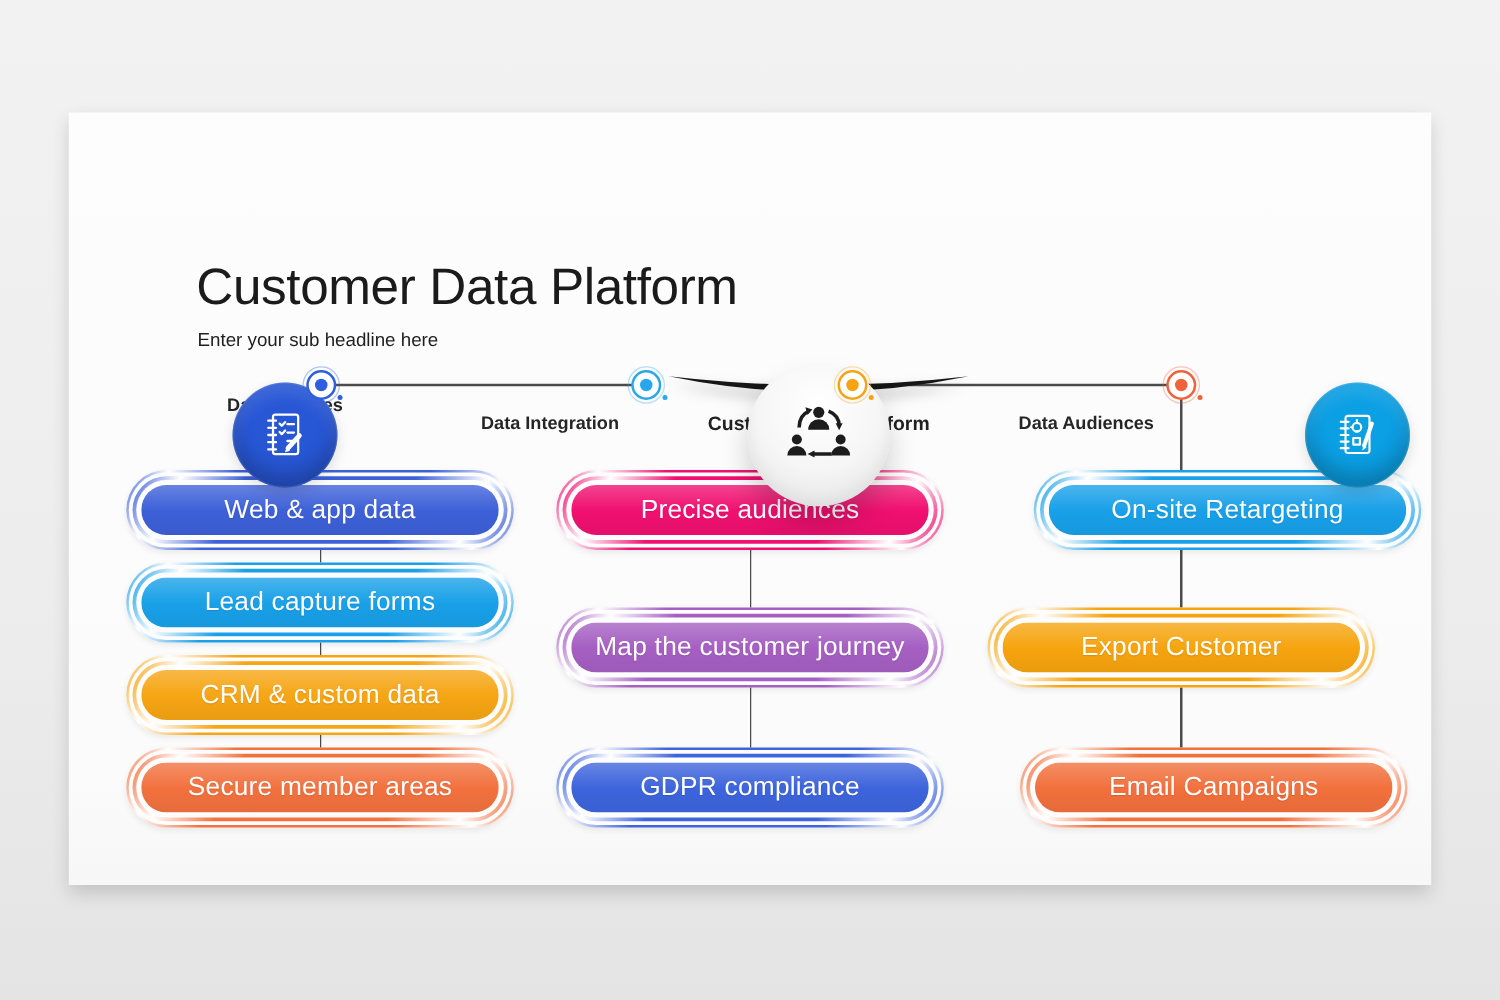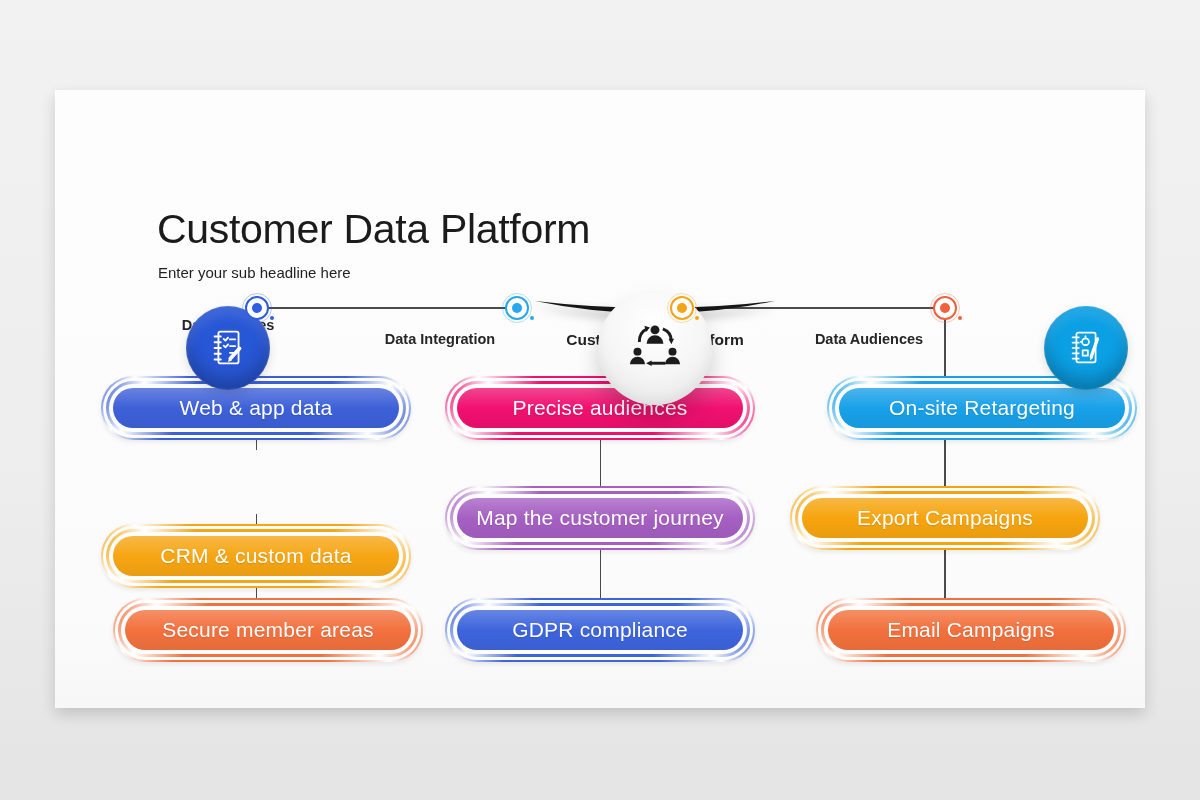--- a/index.html
+++ b/index.html
@@ -203,30 +203,39 @@
 
   <div class="pill" style="left: 46px; top: 286px; --c: #3d60d8;">
     <div class="g1">
         <div class="r2">
           <div class="g2">
             <div class="fill">Web &amp; app data</div>
           </div>
         </div>
       </div>
   </div>
+  <div class="pill" style="left: 46px; top: 360px; --c: #18a0e8;">
+    <div class="g1">
+        <div class="r2">
+          <div class="g2">
+            <div class="fill">Lead capture forms</div>
+          </div>
+        </div>
+      </div>
+  </div>
   <div class="pill" style="left: 46px; top: 434px; --c: #f6a513;">
     <div class="g1">
         <div class="r2">
           <div class="g2">
             <div class="fill">CRM &amp; custom data</div>
           </div>
         </div>
       </div>
   </div>
-  <div class="pill" style="left: 58px; top: 508px; --c: #f2713e;">
+  <div class="pill" style="left: 46px; top: 508px; --c: #f2713e;">
     <div class="g1">
         <div class="r2">
           <div class="g2">
             <div class="fill">Secure member areas</div>
           </div>
         </div>
       </div>
   </div>
 
   <div class="pill" style="left: 390px; top: 286px; --c: #f01070;">
@@ -263,21 +272,21 @@
           <div class="g2">
             <div class="fill">On-site Retargeting</div>
           </div>
         </div>
       </div>
   </div>
   <div class="pill" style="left: 735px; top: 396px; --c: #f6a40e;">
     <div class="g1">
         <div class="r2">
           <div class="g2">
-            <div class="fill">Export Campaigns</div>
+            <div class="fill">Export Customer</div>
           </div>
         </div>
       </div>
   </div>
   <div class="pill" style="left: 761px; top: 508px; --c: #f2703c;">
     <div class="g1">
         <div class="r2">
           <div class="g2">
             <div class="fill">Email Campaigns</div>
           </div>

